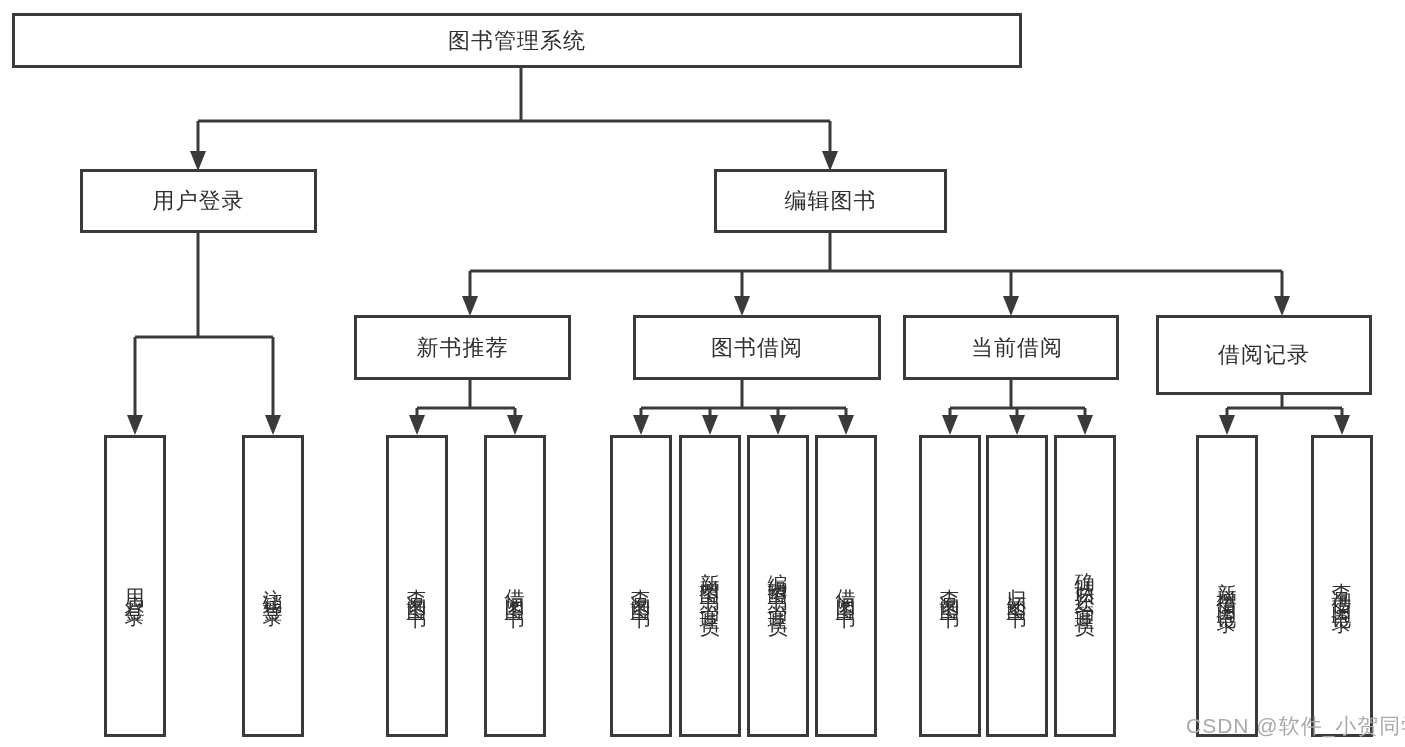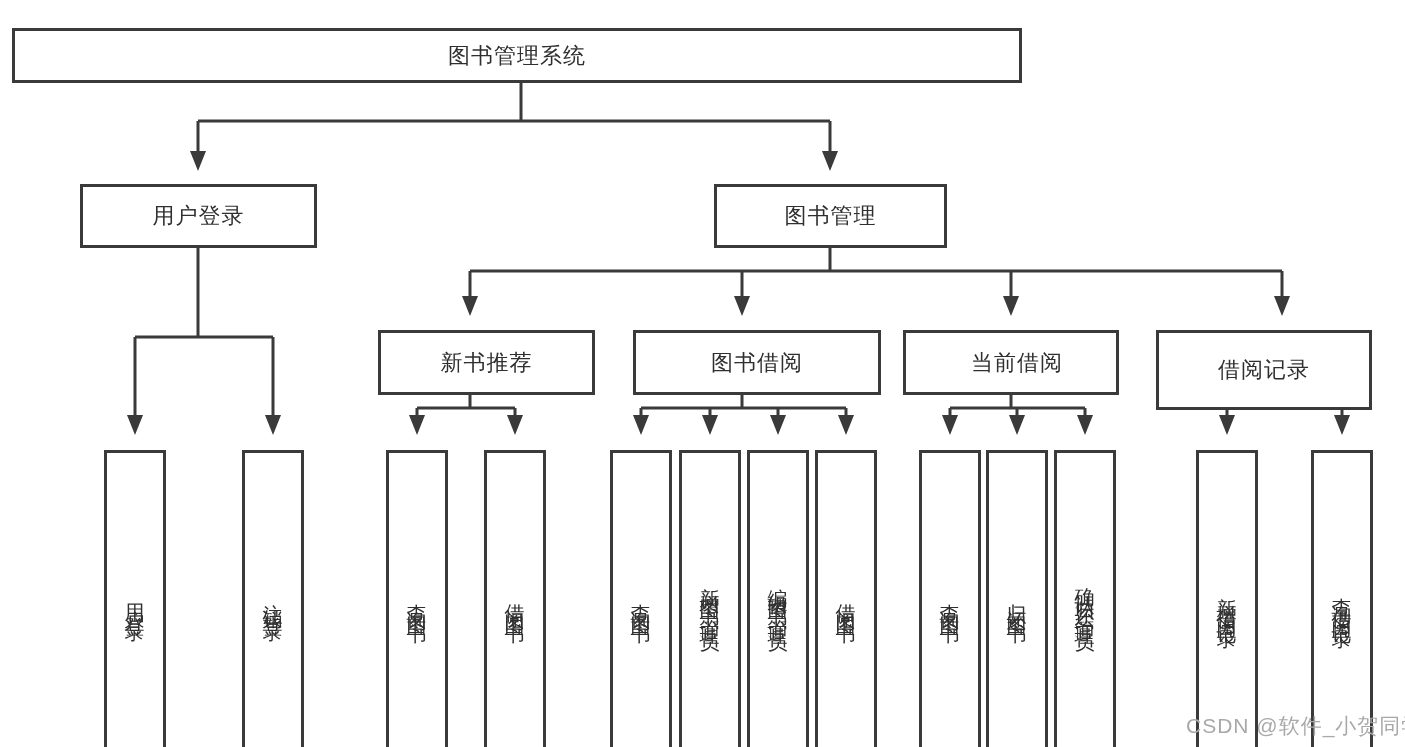--- a/index.html
+++ b/index.html
@@ -16,21 +16,20 @@
     box-sizing: border-box;
     border: 3px solid #3a3a3a;
     background: #ffffff;
     color: #2f2f2f;
     display: flex;
     align-items: center;
     justify-content: center;
     font-size: 22px;
     letter-spacing: 1px;
     white-space: nowrap;
-    margin-top: 15px;
   }
   .leaf {
     writing-mode: vertical-rl;
     text-orientation: mixed;
     font-size: 20px;
     letter-spacing: 0.32em;
     line-height: 1;
   }
   #connectors {
     position: absolute;
@@ -95,23 +94,23 @@
     <g>
       <path d="M1282,380 V408 M1227,408 H1342 M1227,408 V416 M1342,408 V416"></path>
       <polygon points="1219,415 1235,415 1227,435"></polygon>
       <polygon points="1334,415 1350,415 1342,435"></polygon>
     </g>
   </svg>
 
   <div class="node" style="left:12px; top:13px; width:1010px; height:55px;">图书管理系统</div>
 
   <div class="node" style="left:80px; top:169px; width:237px; height:64px;">用户登录</div>
-  <div class="node" style="left:714px; top:169px; width:233px; height:64px;">图书管理</div>
+  <div class="node" style="left:714px; top:169px; width:233px; height:64px;">编辑图书</div>
 
-  <div class="node" style="left:378px; top:315px; width:217px; height:65px;">新书推荐</div>
+  <div class="node" style="left:354px; top:315px; width:217px; height:65px;">新书推荐</div>
   <div class="node" style="left:633px; top:315px; width:248px; height:65px;">图书借阅</div>
   <div class="node" style="left:903px; top:315px; width:216px; height:65px;padding-left:12px;">当前借阅</div>
   <div class="node" style="left:1156px; top:315px; width:216px; height:80px;">借阅记录</div>
 
   <div class="node leaf" style="left:104px; top:435px; width:62px; height:302px;">用户登录</div>
   <div class="node leaf" style="left:242px; top:435px; width:62px; height:302px;">注销登录</div>
 
   <div class="node leaf" style="left:386px; top:435px; width:62px; height:302px;">查询图书</div>
   <div class="node leaf" style="left:484px; top:435px; width:62px; height:302px;">借阅图书</div>
 

